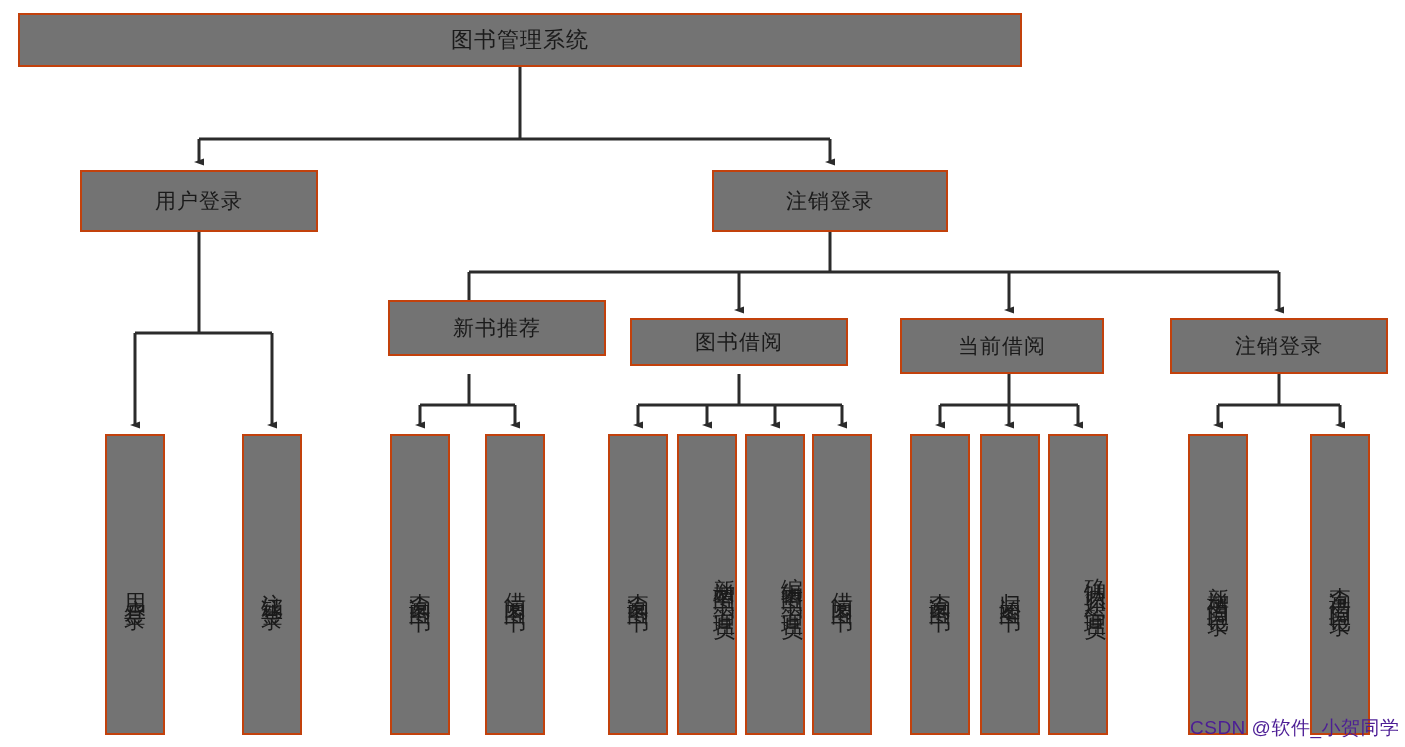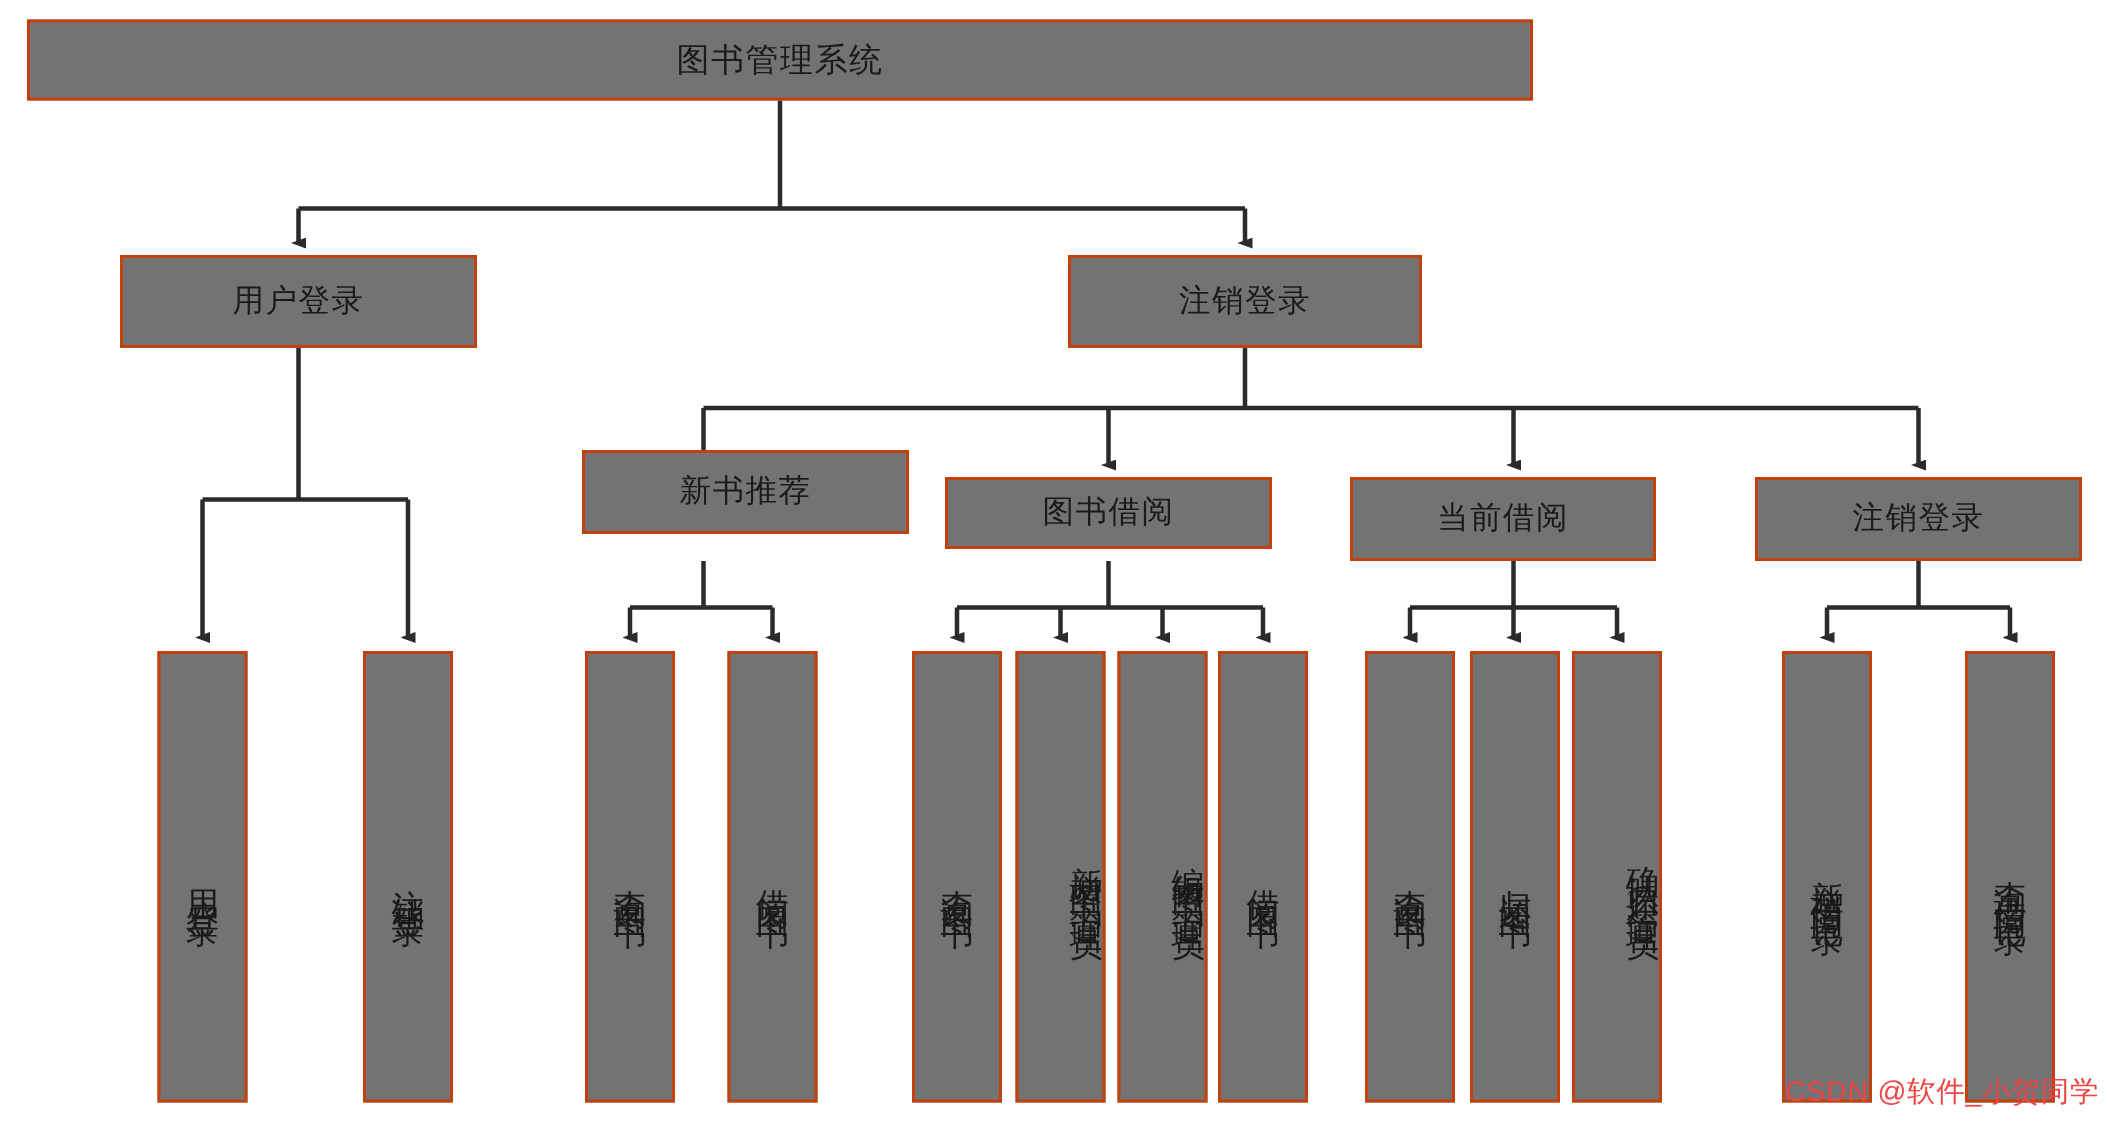--- a/index.html
+++ b/index.html
@@ -57,21 +57,21 @@
     align-items: center;
   }
   .vlabel {
     writing-mode: vertical-rl;
     text-orientation: upright;
     white-space: nowrap;
   }
   .watermark {
     position: absolute;
     font-size: 19px;
-    color: #ef4444;
+    color: #4c1d95;
     white-space: nowrap;
     letter-spacing: 0.5px;
   }
 </style>
 </head>
 <body>
 
 <div id="canvas">
 
   <svg class="edges" viewBox="0 0 1405 747">

